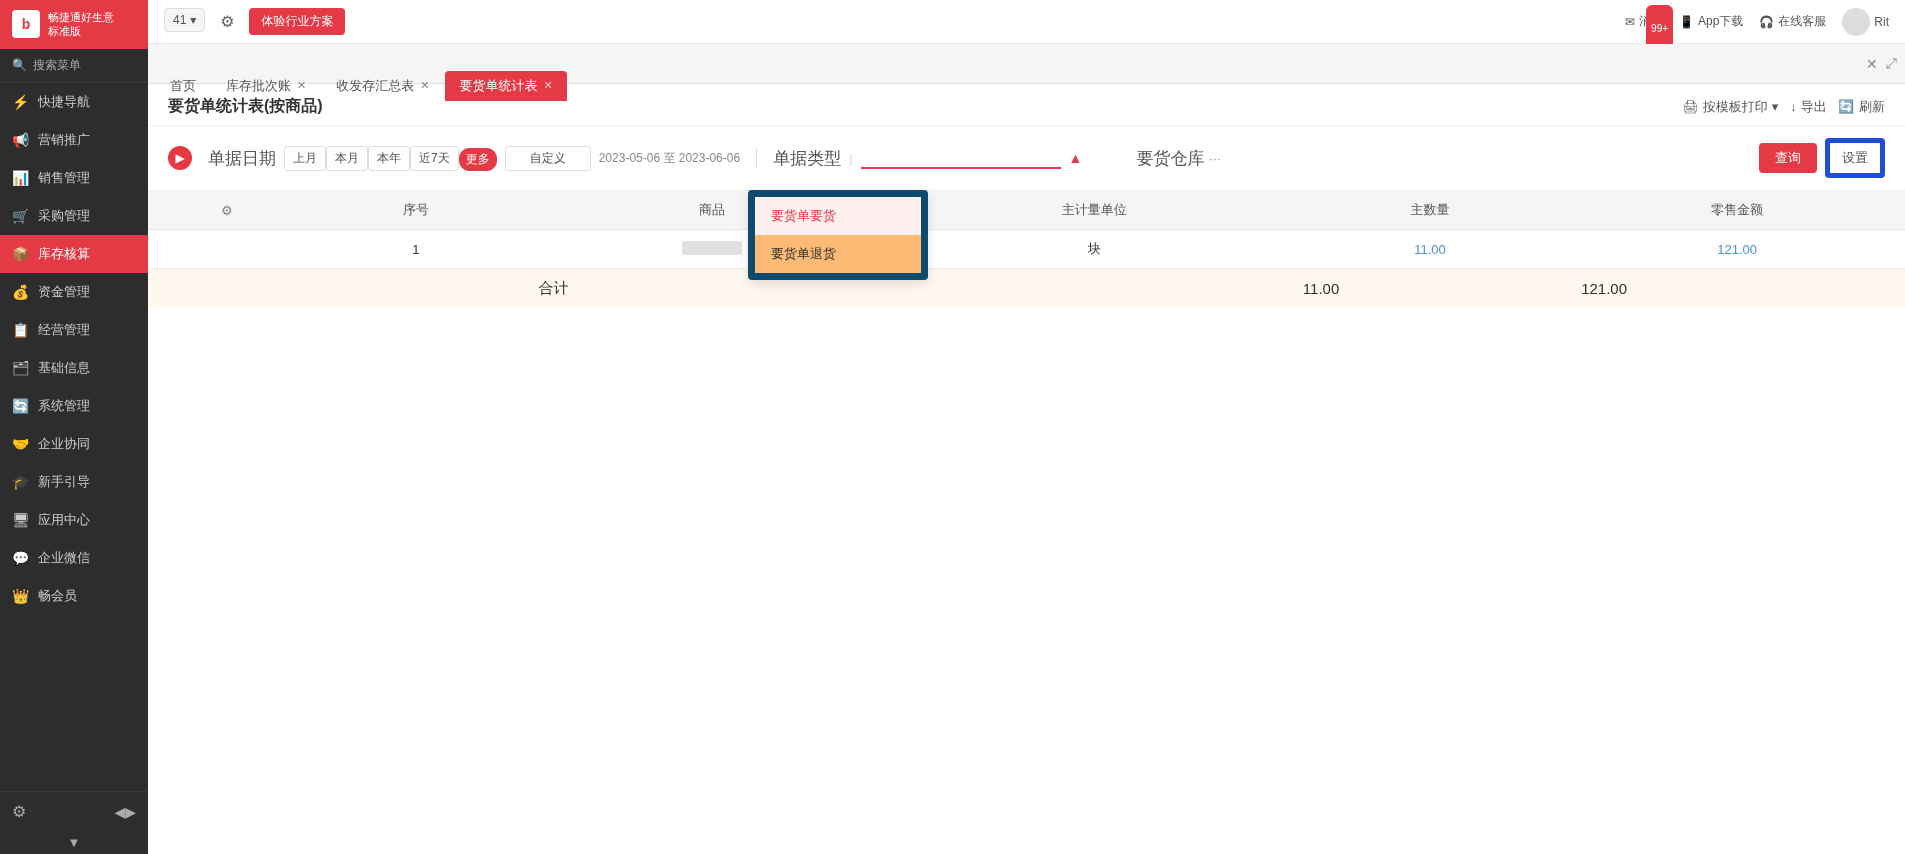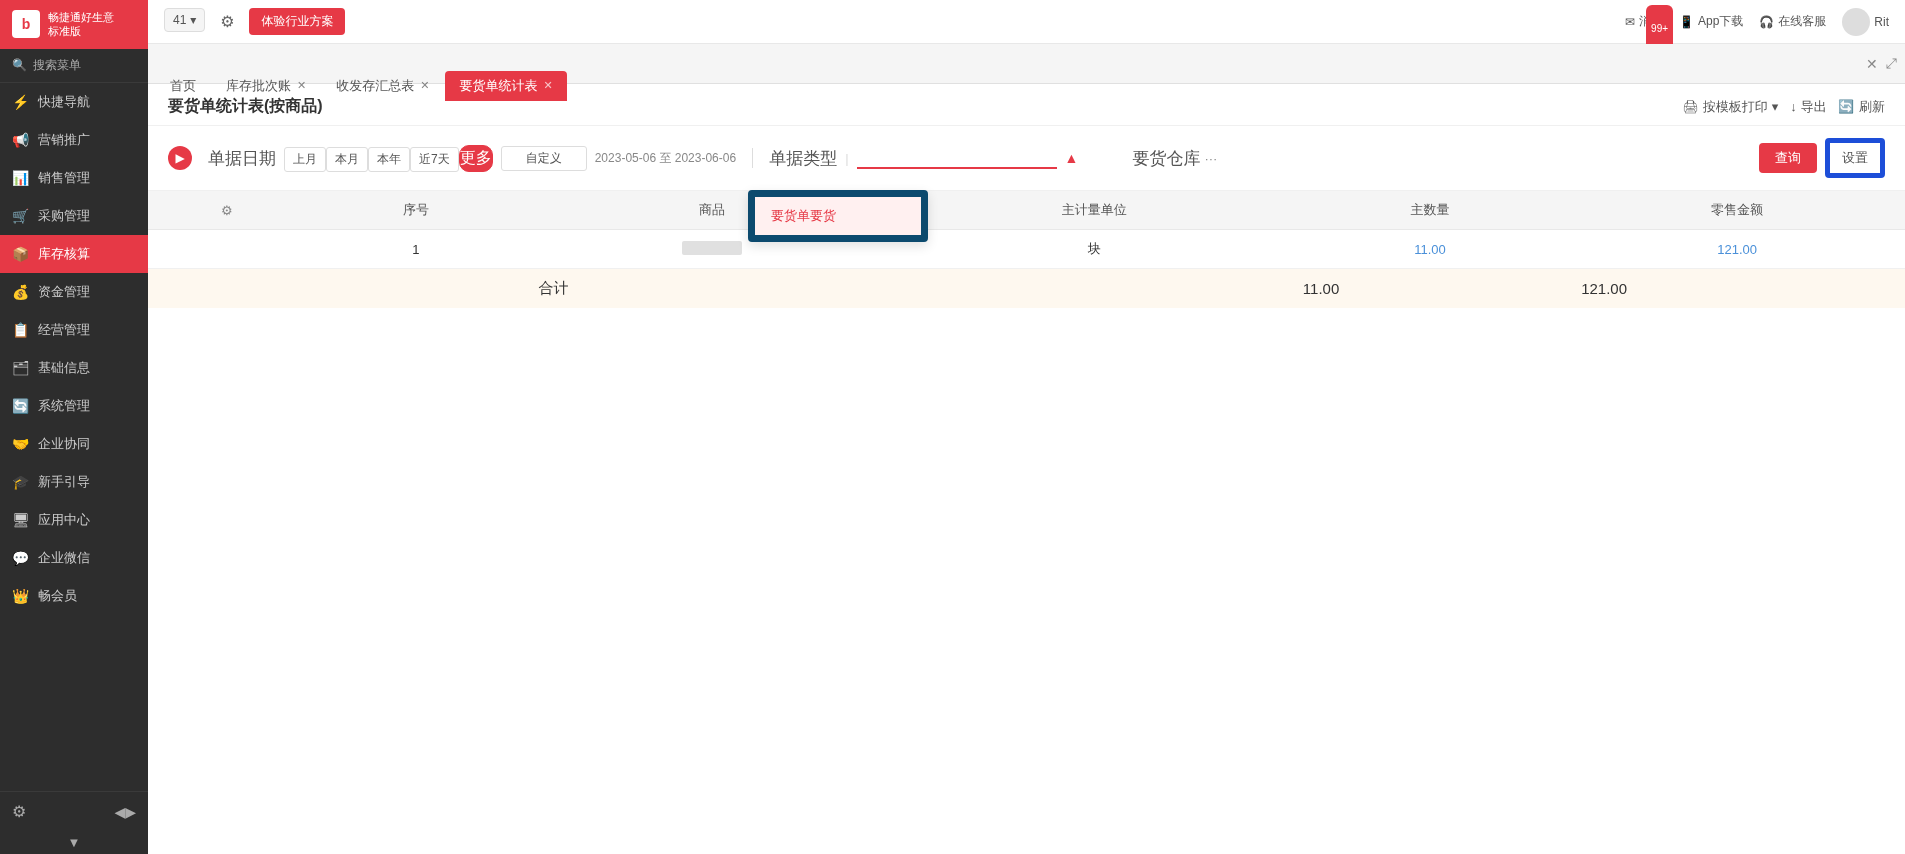--- a/index.html
+++ b/index.html
@@ -280,22 +280,22 @@
       cursor: pointer;
       font-size: 12px;
       color: #555;
       background: white;
     }
     .date-btn.more {
       background: #e63946;
       color: white;
       border-color: #e63946;
       border-radius: 10px;
-      padding: 2px 0;
-      font-size: 16px;
+      padding: 2px 6px;
+      font-size: 12px;
     }
     .date-custom {
       padding: 3px 24px;
       border: 1px solid #ddd;
       border-radius: 3px;
       cursor: pointer;
       font-size: 12px;
       color: #555;
       background: white;
     }
@@ -635,20 +635,21 @@
         <span class="warehouse-more">···</span>
       </div>
       <div class="filter-actions">
         <button class="query-btn">查询</button>
         <button class="settings-filter-btn">设置</button>
       </div>
 
       <div class="dropdown-overlay">
 
       <div class="dropdown-item selected">要货单要货</div>
+          <div class="dropdown-item">要货单退货</div>
         </div>
     </div>
 
     <div class="table-area">
       <table>
         <thead>
           <tr>
             <th class="settings-icon-th">⚙</th>
             <th>序号</th>
             <th>商品</th>

